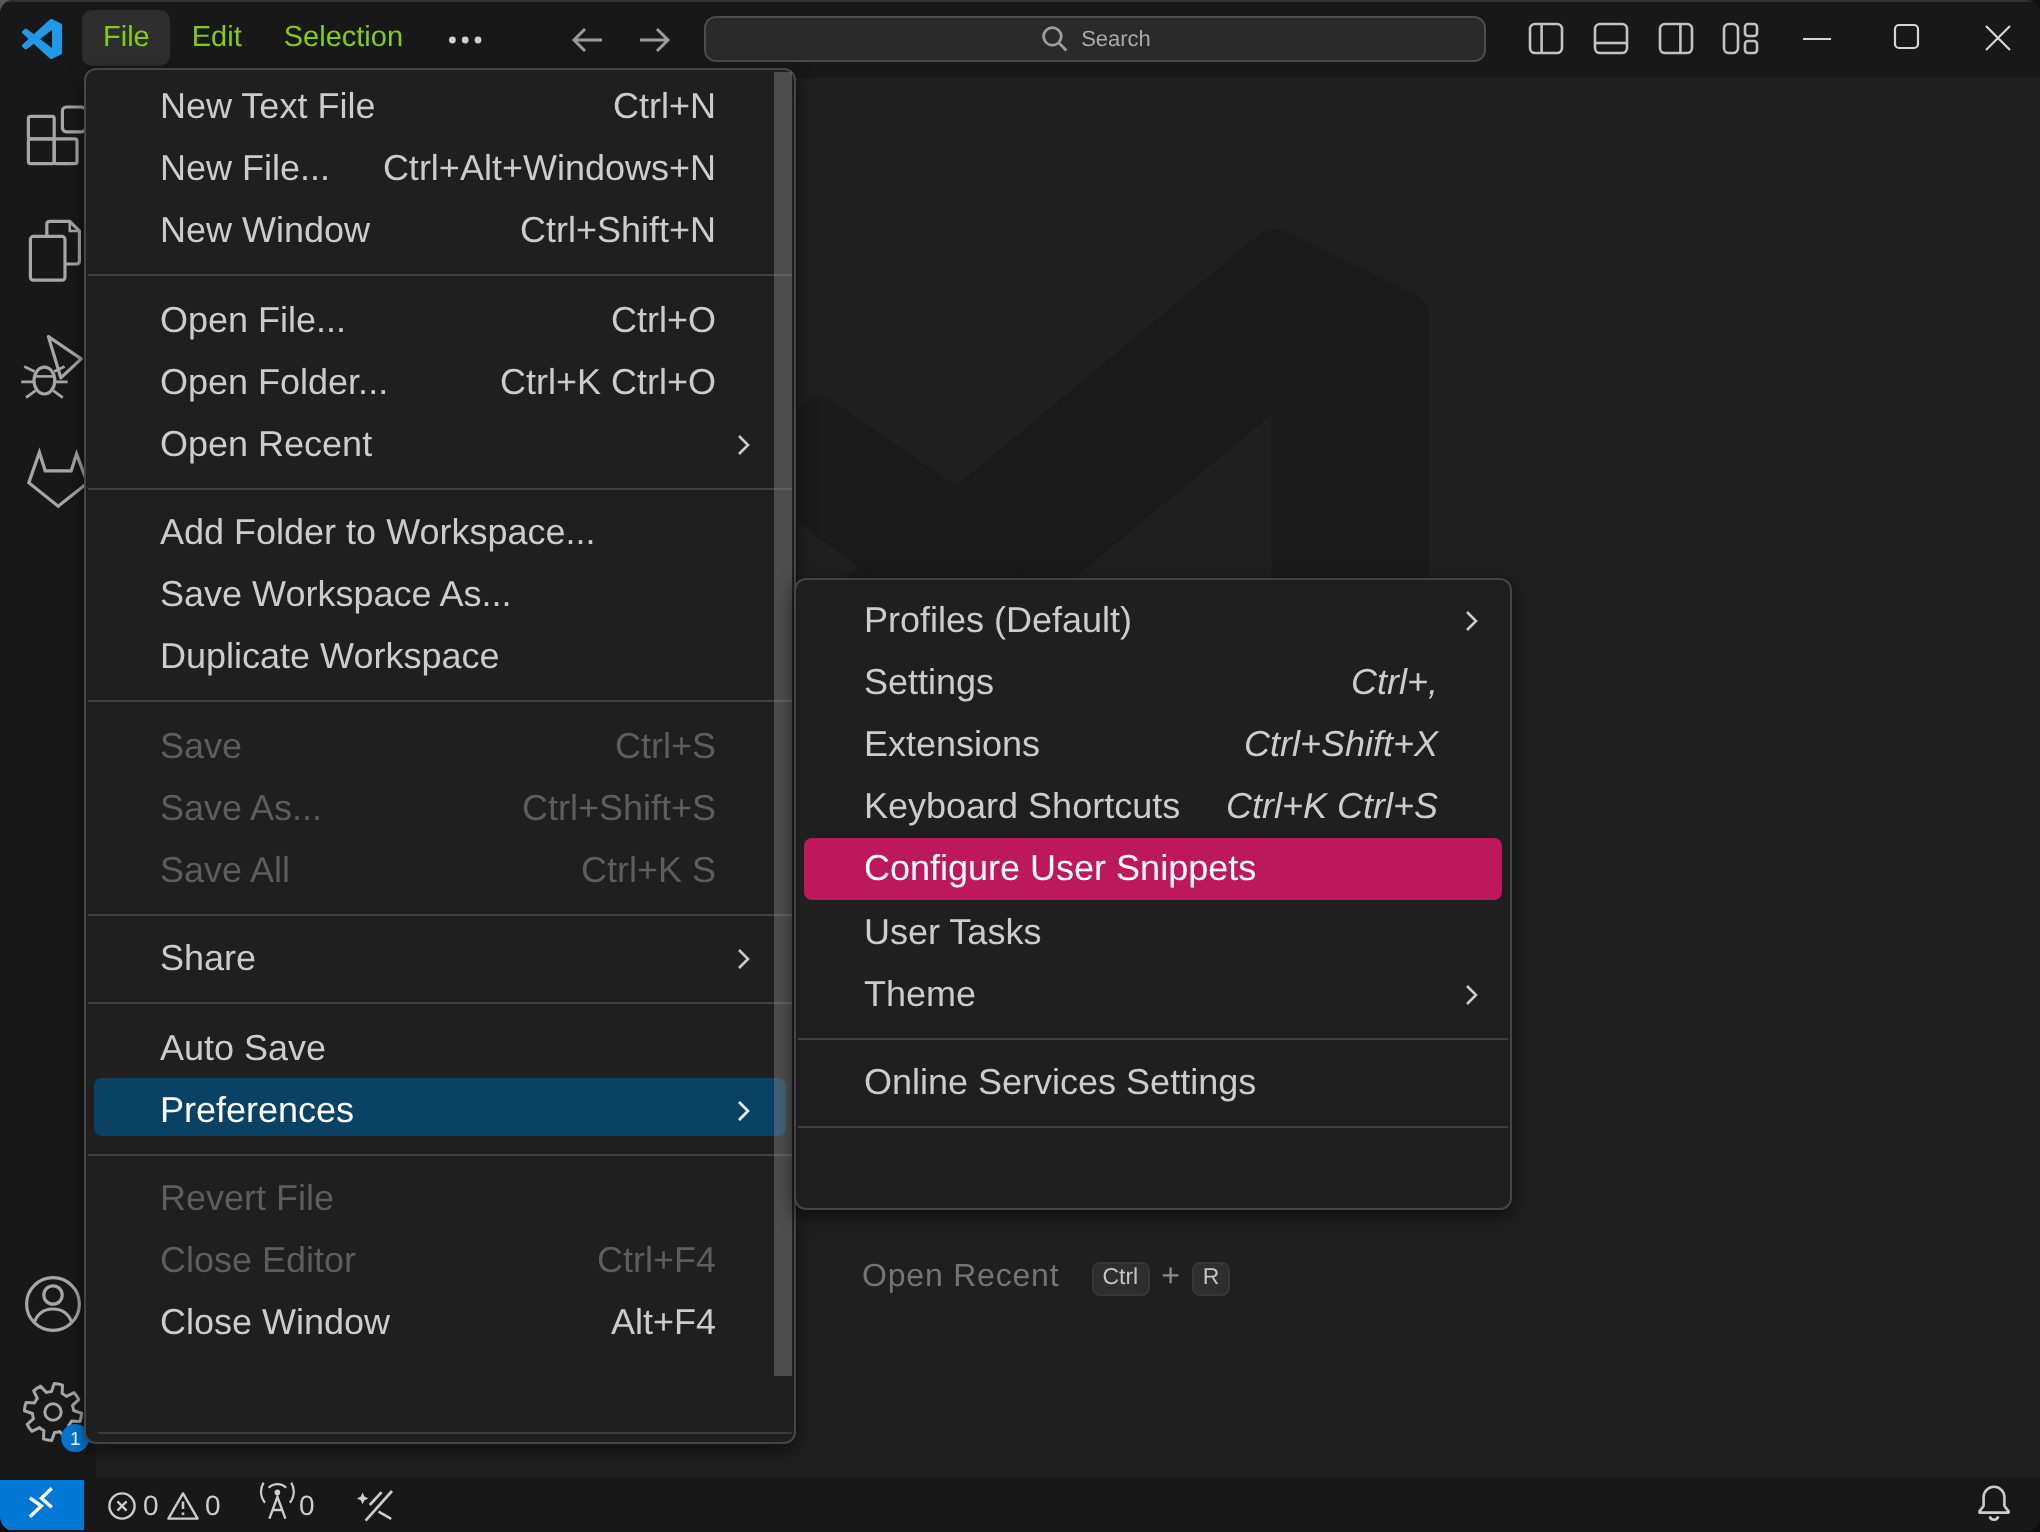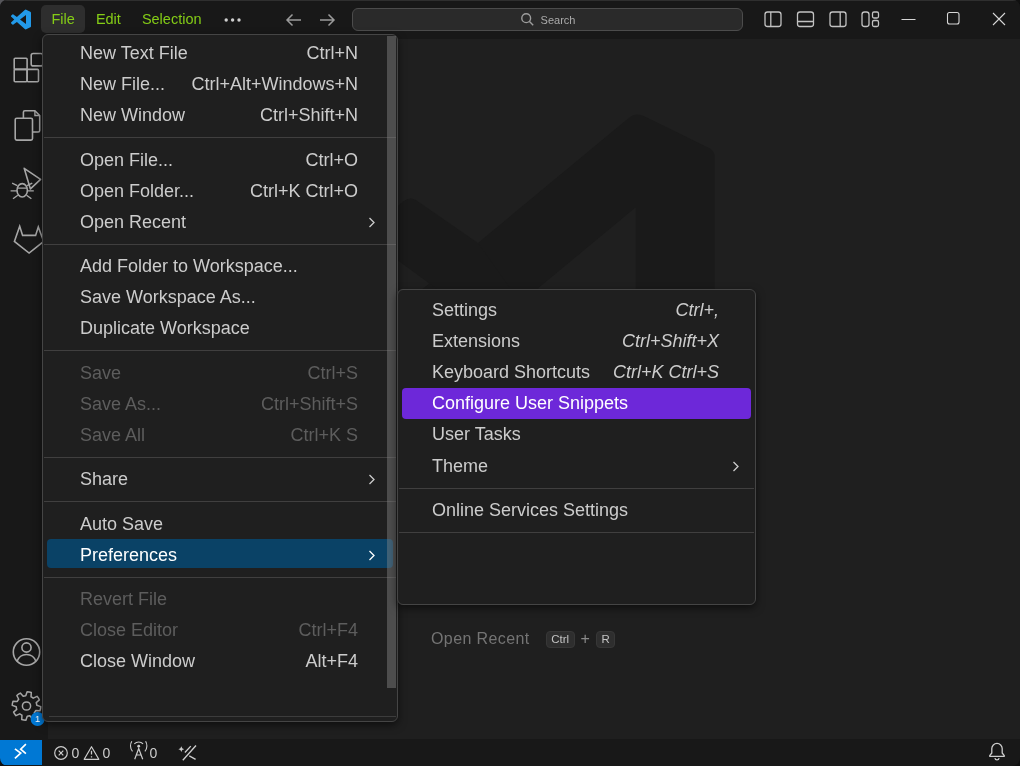--- a/index.html
+++ b/index.html
@@ -29,21 +29,21 @@
   .menu { position:absolute; background:#1f1f1f; border:1px solid #454545; box-shadow:0 3px 9px rgba(0,0,0,0.55); }
   .filemenu { left:42px; top:34px; width:356px; height:688px; border-radius:6px;
      padding-top:3px; }
   .submenu { left:397px; top:289px; width:359px; height:316px; border-radius:6px; padding-top:5px; }
   .mi { position:relative; height:31.1px; display:flex; align-items:center; color:#cccccc; font-size:18px; }
   .mi .lbl { position:absolute; left:37px; }
   .submenu .mi .lbl { left:34px; }
   .mi .sc { position:absolute; right:39px; color:#cccccc; }
   .submenu .mi .sc { right:36px;font-style:italic; }
   .mi.dis, .mi.dis .sc { color:#5d5d5d; }
-  .mi.sel { background:#6d28d9; color:#ffffff; border-radius:4px; margin:0 4px; }
+  .mi.sel { background:#be185d; color:#ffffff; border-radius:4px; margin:0 4px; }
   .filemenu .mi.sel { background:transparent; }
   .filemenu .mi.sel::before { content:""; position:absolute; left:0; right:0; top:-1px; bottom:2.6px;
      background:#0a4266; border-radius:4px; }
   .filemenu .mi.sel .lbl, .filemenu .mi.sel .arrow { position:absolute; }
   .mi.sel .lbl { left:33px; }
   .submenu .mi.sel .lbl { left:30px; }
   .msep { height:1px; background:#403f3f; margin:6px 1px 6.3px 1px; }
   .arrow { position:absolute; right:20px; top:50%; margin-top:-5.5px; width:11px; height:11px; }
   .mi.sel .arrow { right:16px; }
   .submenu .arrow { right:14px; }
@@ -281,20 +281,26 @@
     <div class="mi">
         <span class="lbl">Close Window</span>
         <span class="sc">Alt+F4</span>
       </div>
     <div class="menuline"></div>
     <div class="scrollthumb"></div>
   </div>
 
   <div class="menu submenu">
     <div class="mi">
+        <span class="lbl">Profiles (Default)</span>
+        <svg class="arrow" viewBox="0 0 11 11">
+          <path d="M3.5 1 L8 5.5 L3.5 10" fill="none" stroke="#cccccc" stroke-width="1.3"></path>
+        </svg>
+      </div>
+    <div class="mi">
         <span class="lbl">Settings</span>
         <span class="sc">Ctrl+,</span>
       </div>
     <div class="mi">
         <span class="lbl">Extensions</span>
         <span class="sc">Ctrl+Shift+X</span>
       </div>
     <div class="mi">
         <span class="lbl">Keyboard Shortcuts</span>
         <span class="sc">Ctrl+K Ctrl+S</span>

